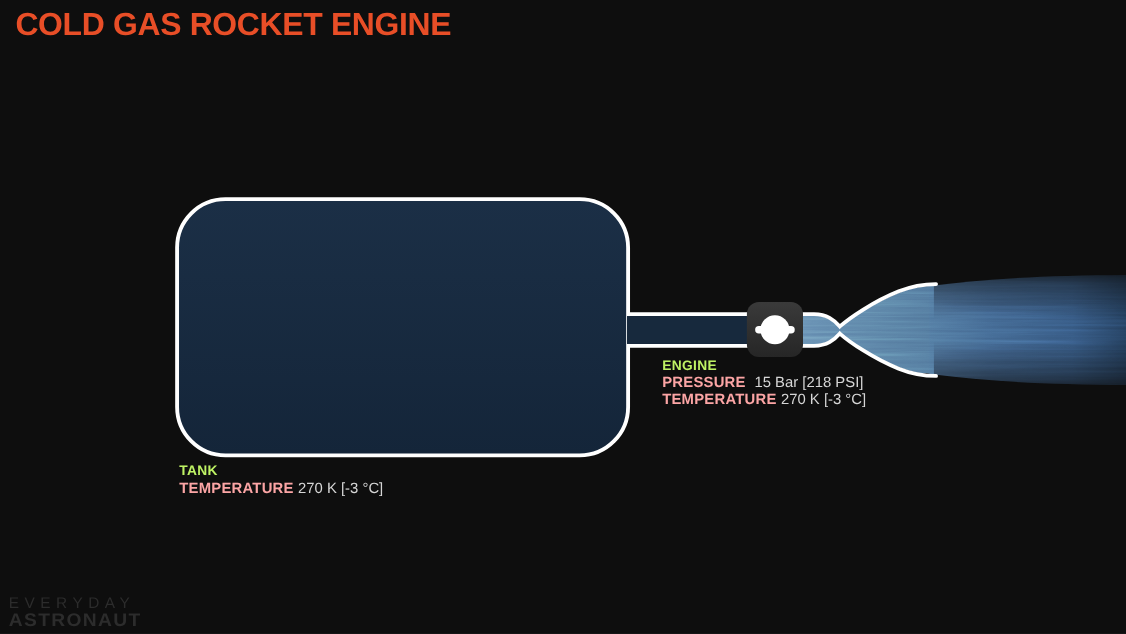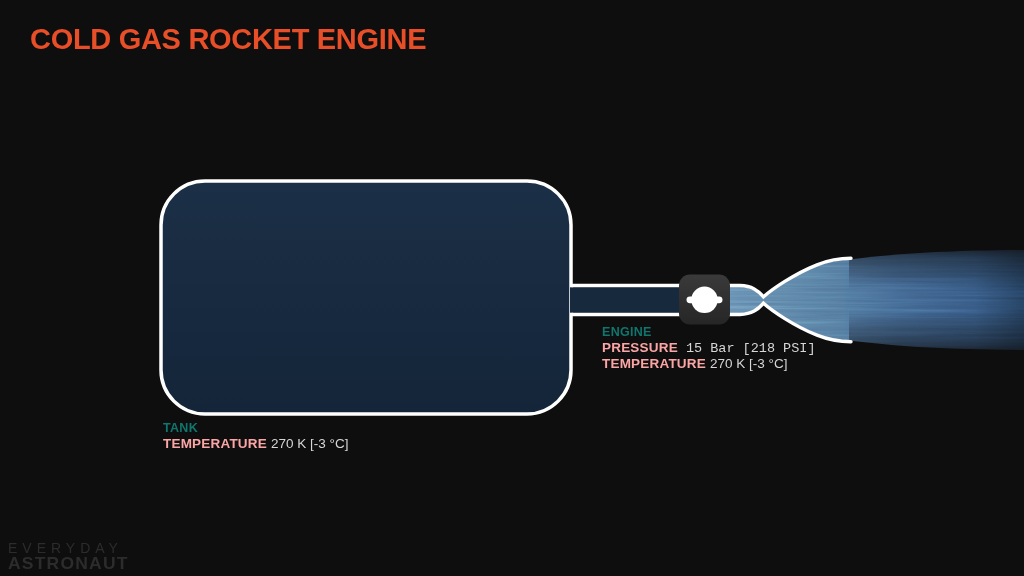--- a/index.html
+++ b/index.html
@@ -2,33 +2,33 @@
 <html><head>
 <meta charset="utf-8">
 <style>
   html,body{margin:0;padding:0;background:#000;}
   .stage{
     position:relative;width:1024px;height:576px;overflow:hidden;
     background:#0e0e0e;
     font-family:"Liberation Sans",sans-serif;
   }
   .page-title{
-    position:absolute;left:14px;top:7px;margin:16px;
+    position:absolute;left:14px;top:7px;margin:0;
     font-size:29px;font-weight:bold;letter-spacing:-0.3px;
     color:#E84E27;white-space:nowrap;
   }
   .diagram-svg{position:absolute;left:0;top:0;}
   .label-block{position:absolute;line-height:15.2px;white-space:nowrap;}
   .block-heading{
-    color:#0f766e;font-weight:bold;font-size:12.5px;letter-spacing:0.3px;
+    color:#bef264;font-weight:bold;font-size:12.5px;letter-spacing:0.3px;
   }
   .row{font-size:13.5px;color:#d6d6d6;}
   .row .k{color:#fca5a5;font-weight:bold;letter-spacing:0.2px;}
   .row .v{margin-left:4px;}
-  .row .v.wide{margin-left:8px;font-family:Liberation Mono, monospace;}
+  .row .v.wide{margin-left:8px;}
   #tank-label{left:163px;top:421px;}
   #engine-label{left:602px;top:325px;}
   .logo{position:absolute;left:8px;top:540px;color:#2c2c2c;user-select:none;}
   .logo-line1{font-size:14px;letter-spacing:5px;font-weight:400;}
   .logo-line2{font-size:17.5px;font-weight:bold;letter-spacing:1.2px;margin-top:-2px;transform:scaleY(.95);transform-origin:top left;}
 </style>
 </head>
 <body>
 
 <div class="stage">

